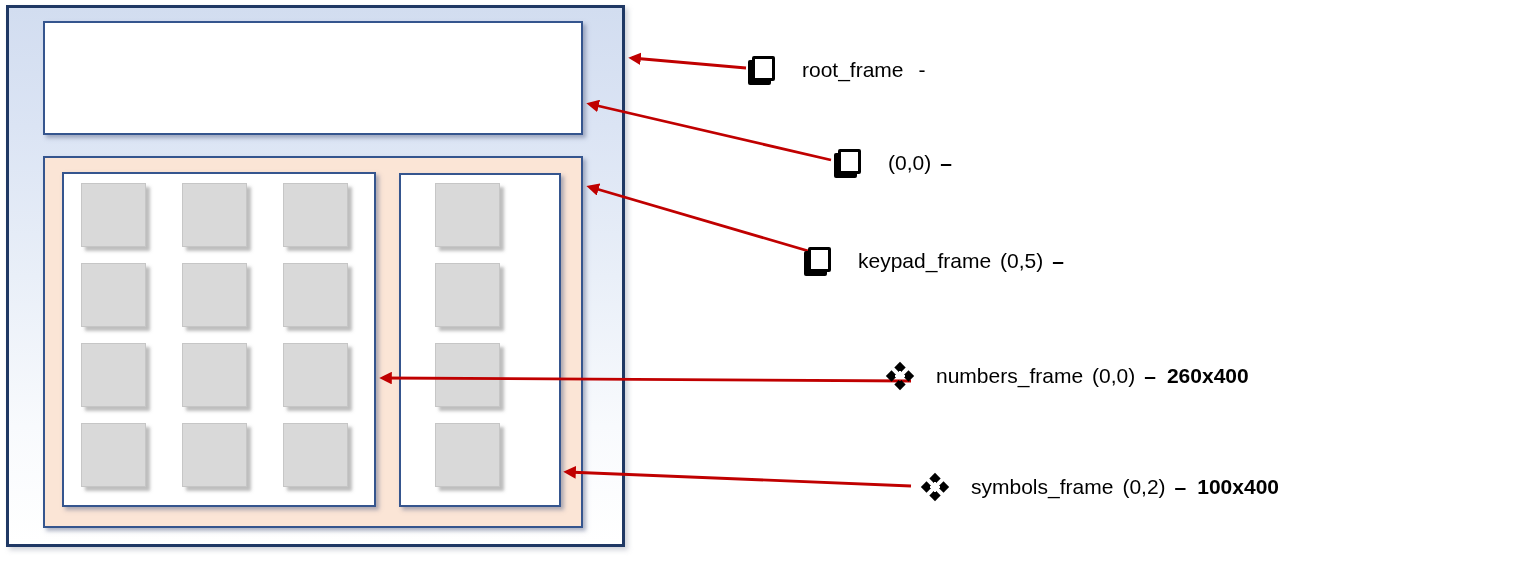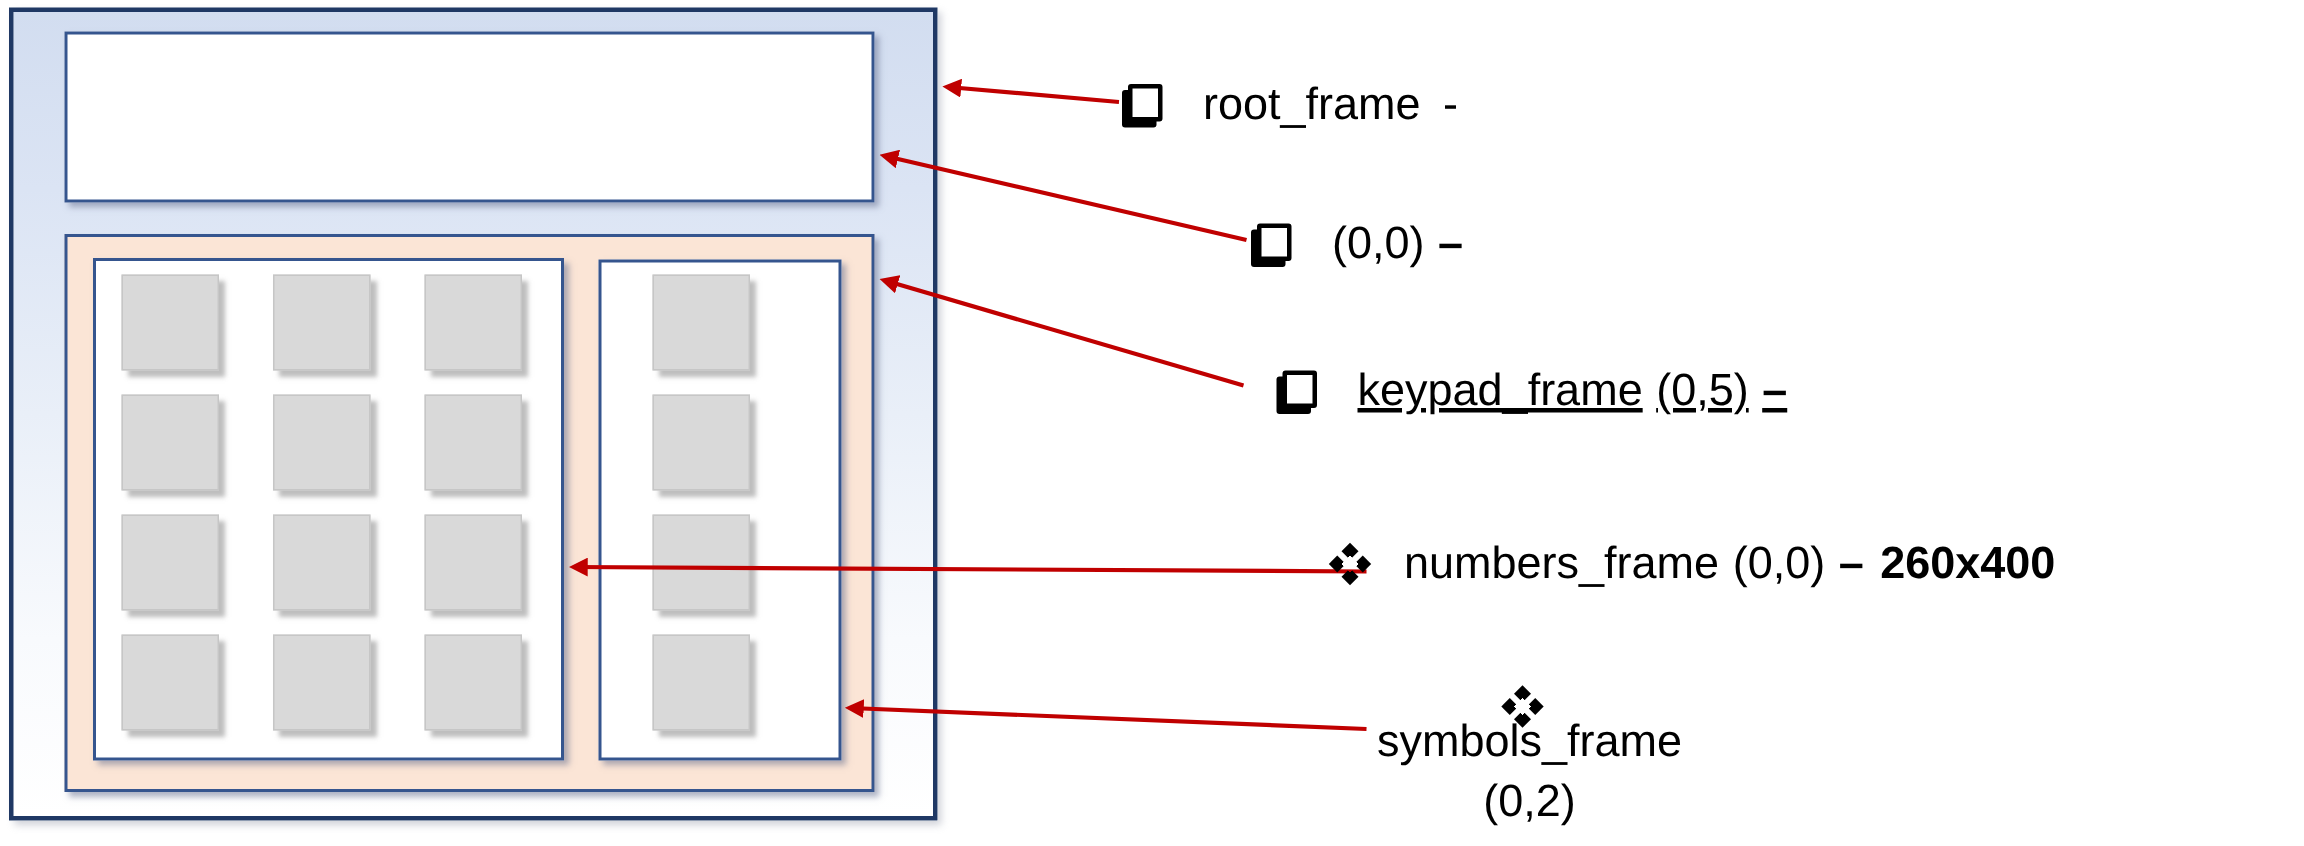--- a/index.html
+++ b/index.html
@@ -46,33 +46,33 @@
   }
 
   
   svg.arrows{position:absolute;left:0;top:0;pointer-events:none;}
   svg.arrows line{stroke:#c00000;stroke-width:2.8;}
   svg.arrows .ah{fill:#c00000;}
 
   
   .ann{
     position:absolute;height:40px;display:flex;align-items:center;
-    font-size:30px;line-height:40px;white-space:nowrap;
+    font-size:21px;line-height:40px;white-space:nowrap;
   }
   .ann .lbl{margin-right:9px;}
   .ann .pos{margin-right:9px;}
   .ann .pos:empty{display:none;}
   .ann .dash{font-weight:700;margin-right:11px;}
   .ann .size{font-weight:700;}
   .ann0{left:747px;top:50px;}
   .ann0 .dash{font-weight:400;margin-left:6px;}
   .ann1{left:833px;top:143px;}
-  .ann2{left:850px;top:241px;text-decoration:underline;}
+  .ann2{left:803px;top:241px;}
   .ann3{left:883px;top:356px;}
-  .ann4{left:918px;top:467px;flex-direction:column;}
+  .ann4{left:918px;top:467px;}
 
   
   .bullet{display:inline-block;flex:0 0 auto;}
   [data-icon="checkbox-square-icon"]{
     width:17px;height:19px;border:3px solid #000;background:#fff;border-radius:2px;
     box-shadow:-4px 4px 0 #000;margin:0 27px 4px 5px;
   }
   [data-icon="four-diamonds-icon"]{
     width:8px;height:8px;background:transparent;transform:rotate(45deg);
     box-shadow:6px 6px 0 #000,-6px -6px 0 #000,6px -6px 0 #000,-6px 6px 0 #000;
@@ -149,15 +149,16 @@
     <span class="pos">(0,0)</span>
     <span class="dash">–</span>
     <span class="size">260x400</span>
   </div>
 
   <div class="ann ann4">
     <span class="bullet" data-icon="four-diamonds-icon"></span>
     <span class="lbl">symbols_frame</span>
     <span class="pos">(0,2)</span>
     <span class="dash">–</span>
+    <span class="size">100x400</span>
   </div>
 
 </div>
 
 </body></html>

